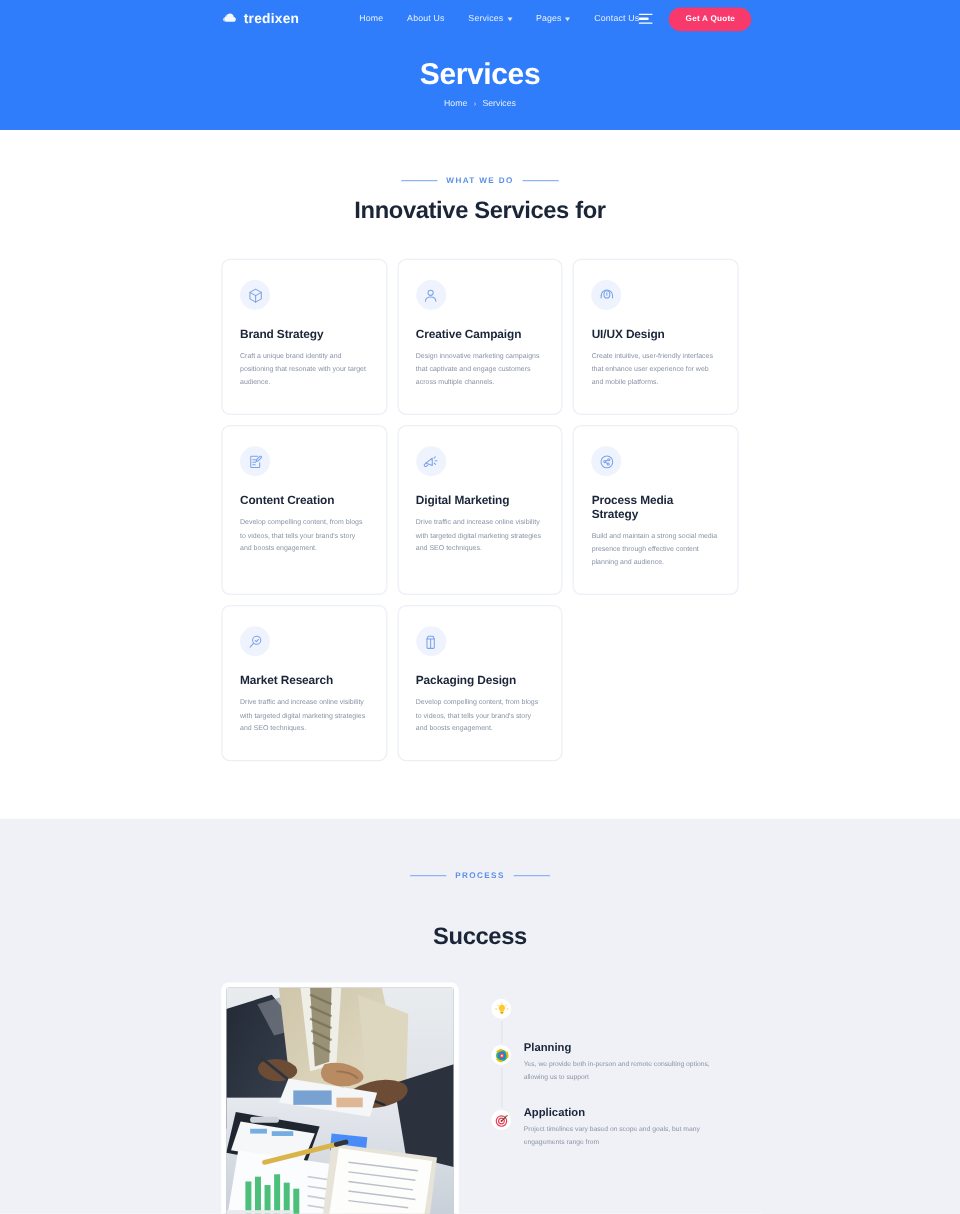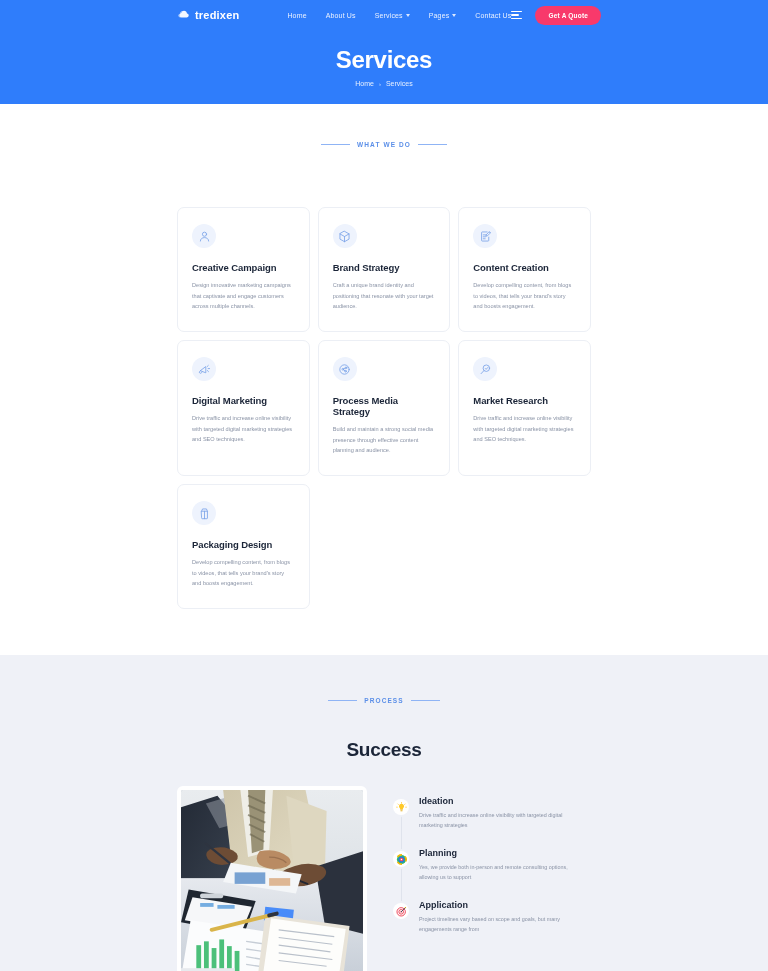--- a/index.html
+++ b/index.html
@@ -306,48 +306,61 @@
   </div>
 </div>
 
 <section class="services-section">
   <div class="eyebrow-wrap">
     <span class="eyebrow-line"></span>
     <span class="eyebrow">WHAT WE DO</span>
     <span class="eyebrow-line"></span>
   </div>
   <h2 class="section-title">
-    <br>
+    <span>Innovative Services for</span><br>
   </h2>
 
   <div class="cards-grid">
-
-    <div class="card">
-      <div class="card-icon">
-        <svg width="13" height="13" viewBox="0 0 20 20" fill="none" stroke="#7ba4e8" stroke-width="1.3" stroke-linecap="round" stroke-linejoin="round">
-          <circle cx="10" cy="6.5" r="3.2"></circle>
-            <path d="M3.6 17c0-3.3 2.9-5.3 6.4-5.3s6.4 2 6.4 5.3"></path>
-        </svg>
-      </div>
-      <div class="card-title">Creative Campaign</div>
-      <div class="card-desc">Design innovative marketing campaigns that captivate and engage customers across multiple channels.</div>
-    </div>
 
     <div class="card">
       <div class="card-icon">
         <svg width="13" height="13" viewBox="0 0 20 20" fill="none" stroke="#7ba4e8" stroke-width="1.3" stroke-linecap="round" stroke-linejoin="round">
           <path d="M10 2l7 4v8l-7 4-7-4V6z"></path>
             <path d="M3 6l7 4 7-4"></path>
             <path d="M10 10v8"></path>
         </svg>
       </div>
       <div class="card-title">Brand Strategy</div>
       <div class="card-desc">Craft a unique brand identity and positioning that resonate with your target audience.</div>
     </div>
 
+    <div class="card">
+      <div class="card-icon">
+        <svg width="13" height="13" viewBox="0 0 20 20" fill="none" stroke="#7ba4e8" stroke-width="1.3" stroke-linecap="round" stroke-linejoin="round">
+          <circle cx="10" cy="6.5" r="3.2"></circle>
+            <path d="M3.6 17c0-3.3 2.9-5.3 6.4-5.3s6.4 2 6.4 5.3"></path>
+        </svg>
+      </div>
+      <div class="card-title">Creative Campaign</div>
+      <div class="card-desc">Design innovative marketing campaigns that captivate and engage customers across multiple channels.</div>
+    </div>
+
+    <div class="card">
+      <div class="card-icon">
+        <svg width="13" height="13" viewBox="0 0 20 20" fill="none" stroke="#7ba4e8" stroke-width="1.3" stroke-linecap="round" stroke-linejoin="round">
+          <rect x="6.5" y="4" width="7" height="9" rx="3.5"></rect>
+            <path d="M10 6.5v3"></path>
+            <path d="M3 10a7 7 0 0 1 14 0"></path>
+            <path d="M3 10v3"></path>
+            <path d="M17 10v3"></path>
+        </svg>
+      </div>
+      <div class="card-title">UI/UX Design</div>
+      <div class="card-desc">Create intuitive, user-friendly interfaces that enhance user experience for web and mobile platforms.</div>
+    </div>
 
     <div class="card">
       <div class="card-icon">
         <svg width="13" height="13" viewBox="0 0 20 20" fill="none" stroke="#7ba4e8" stroke-width="1.3" stroke-linecap="round" stroke-linejoin="round">
           <path d="M12.5 3H5a1 1 0 0 0-1 1v12a1 1 0 0 0 1 1h9a1 1 0 0 0 1-1v-5"></path>
             <path d="M6.5 7.5h5"></path>
             <path d="M6.5 10.5h3.5"></path>
             <path d="M6.5 13.5h3"></path>
             <path d="M16.8 3.2a1.4 1.4 0 0 1 0 2L13 9l-2.4.6.6-2.4 3.8-3.8a1.4 1.4 0 0 1 1.8 0z"></path>
         </svg>
@@ -544,24 +557,20 @@
             <rect x="8.2" y="15.6" width="3.6" height="1.3" rx=".6" fill="#e2a400"></rect>
             <g stroke="#ffc928" stroke-width="1.3" stroke-linecap="round">
               <path d="M10 .8v1.4"></path>
                 <path d="M3.4 3.6l1 1"></path>
                 <path d="M16.6 3.6l-1 1"></path>
               <path d="M1 9.4h1.4"></path>
                 <path d="M17.6 9.4H19"></path>
             </g>
           </svg>
         </div>
-        <div>
-          <div class="step-title">Ideation</div>
-          <div class="step-desc">Drive traffic and increase online visibility with targeted digital marketing strategies</div>
-        </div>
       </div>
 
       <div class="step">
         <div class="step-icon">
           <svg width="11" height="11" viewBox="0 0 20 20">
             <circle cx="10" cy="10" r="8.4" fill="#2fb673"></circle>
             <circle cx="10" cy="10" r="8.4" fill="none" stroke="#f2b705" stroke-width="3" stroke-dasharray="9 9" transform="rotate(-40 10 10)"></circle>
             <circle cx="10" cy="10" r="5.6" fill="#1f7fe0"></circle>
             <circle cx="10" cy="10" r="3.4" fill="#ef4b5c"></circle>
             <circle cx="10" cy="10" r="1.4" fill="#ffffff"></circle>

